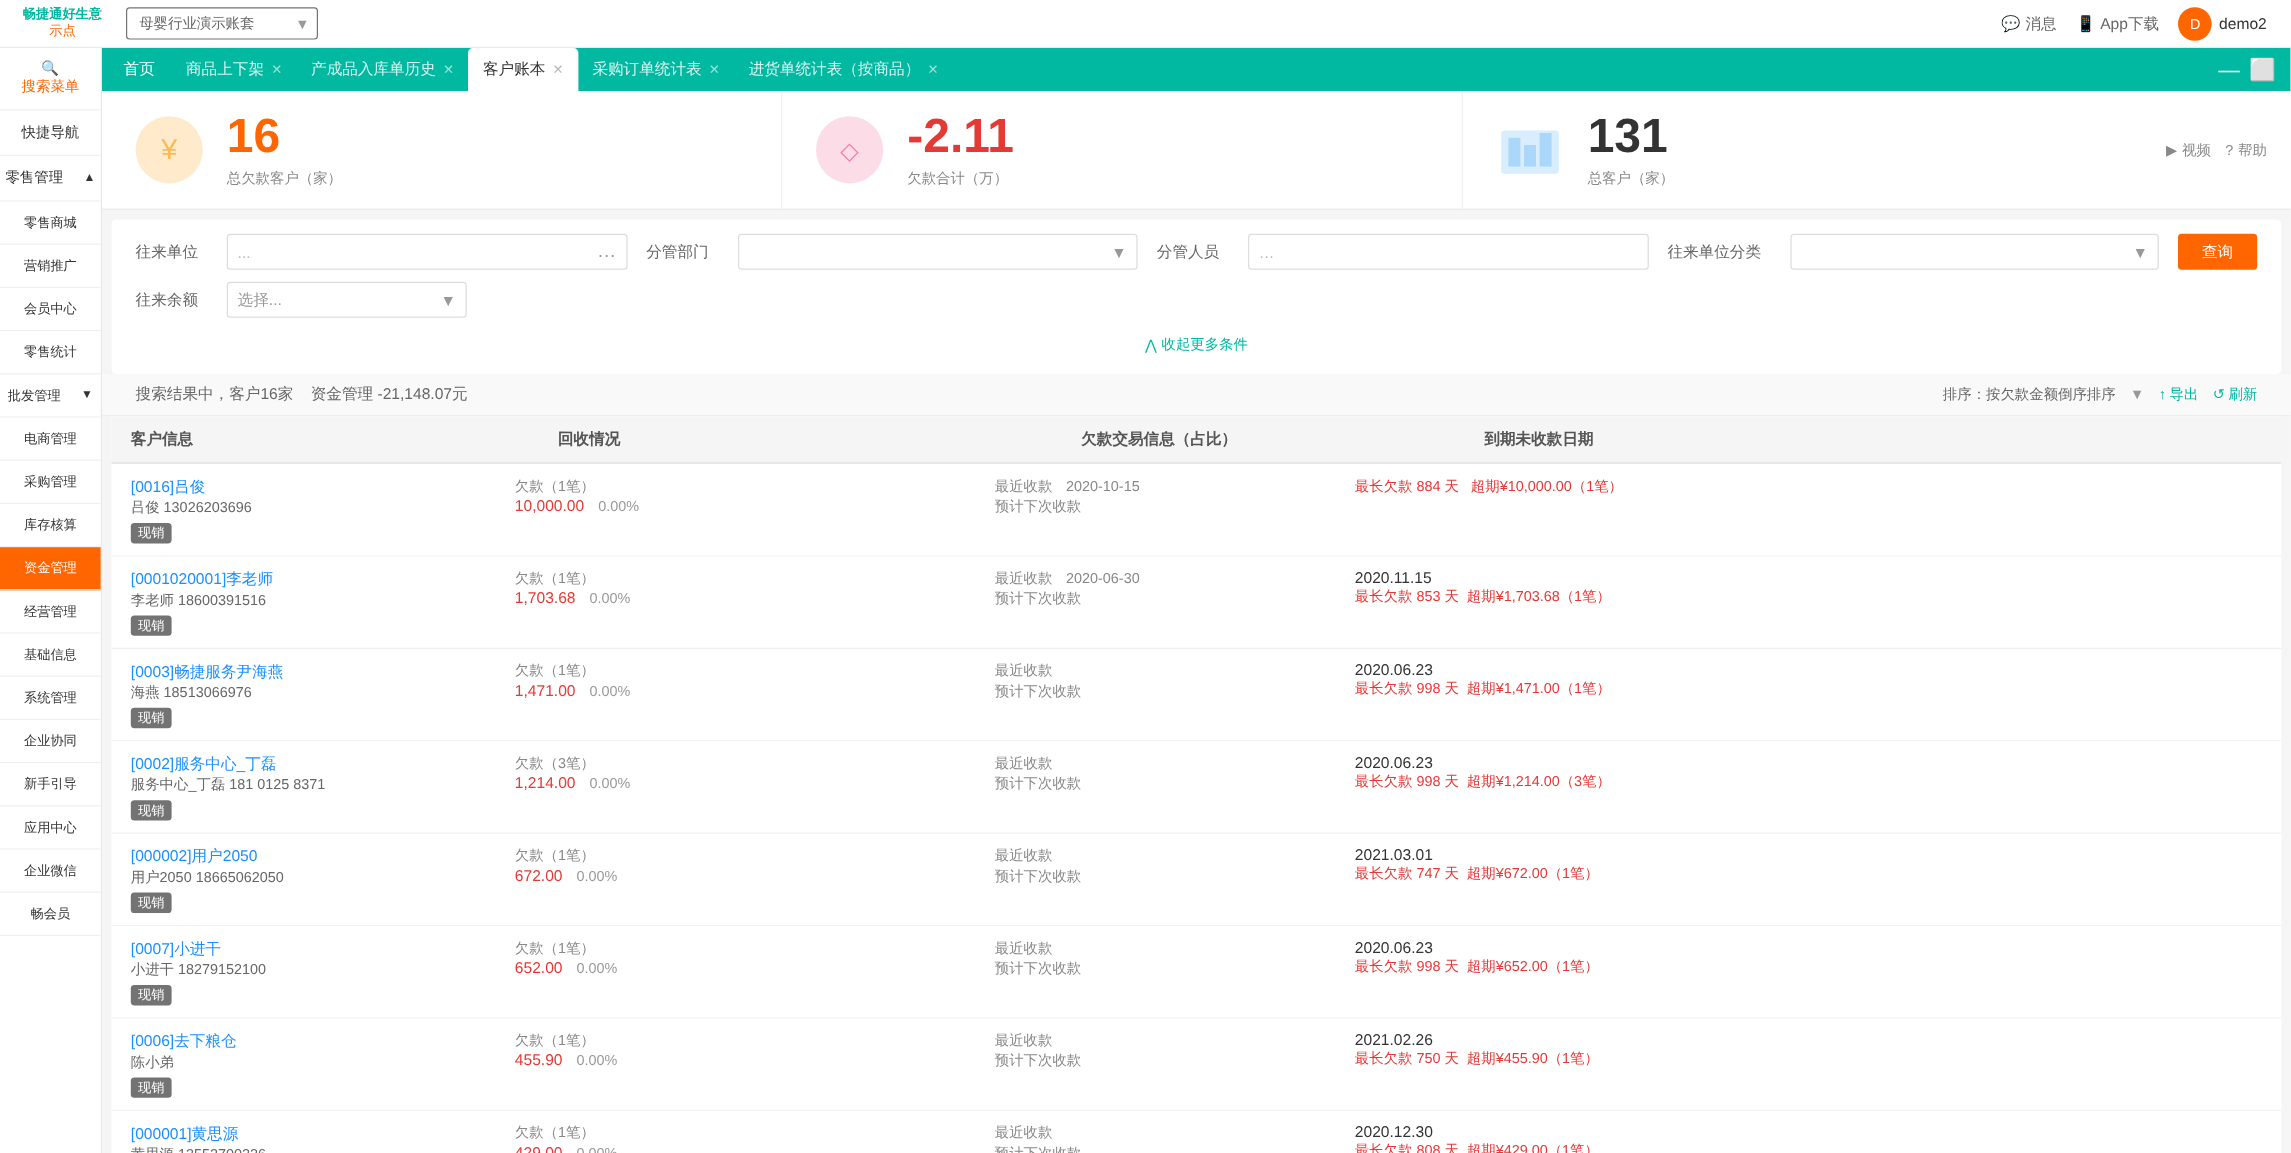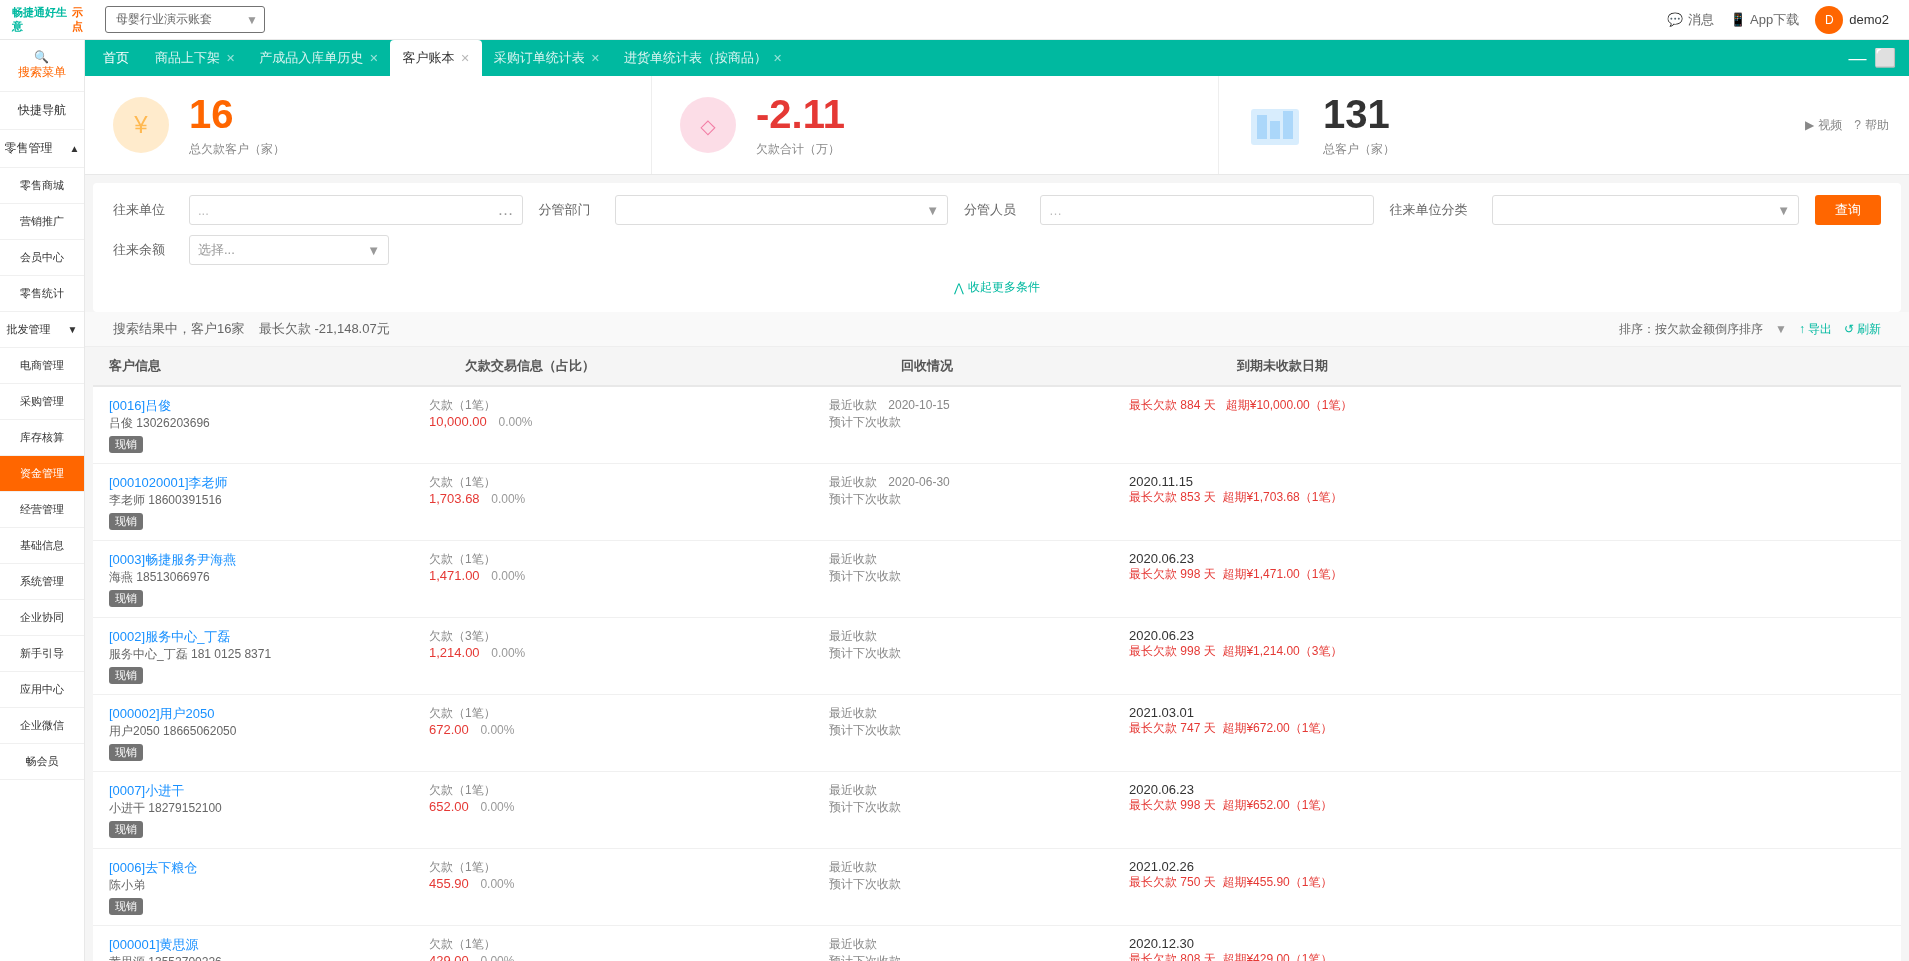--- a/index.html
+++ b/index.html
@@ -69,23 +69,23 @@
 
     .filter-three-dots { color: #999; font-size: 16px; cursor: pointer; }
   </style>
 </head>
 <body>
 
 <div class="app-wrapper">
 
   <div class="top-bar">
     <div class="logo-area">
-      <div style="display:flex;flex-direction:row;align-items:center;width:80px">
+      <div style="display:flex;flex-direction:column;align-items:center;width:80px">
         <span style="color:#00b9a0;font-size:11px;font-weight:bold;line-height:1.2">畅捷通好生意</span>
-        <span style="color:#ff6600;font-size:11px;font-weight:bold;line-height:1.2">示点</span>
+        <span style="color:#ff6600;font-size:11px;font-weight:normal;line-height:1.2">示点</span>
       </div>
     </div>
     <div style="flex:1;display:flex;align-items:center;padding-left:8px">
       <div style="border:1px solid #737373;border-radius:3px;padding:4px 30px 4px 10px;font-size:12px;color:#666;position:relative;cursor:pointer;min-width:160px">
         <span>母婴行业演示账套</span>
         <span style="position:absolute;right:6px;top:50%;transform:translateY(-50%);color:#999">▼</span>
       </div>
     </div>
     <div class="top-right">
       <div style="display:flex;align-items:center;gap:4px;cursor:pointer;color:#666;font-size:13px">
@@ -295,41 +295,41 @@
           <div class="collapse-btn">
             <span>⋀</span>
             <span>收起更多条件</span>
           </div>
         </div>
 
         <div class="results-bar">
           <div class="results-text">
             <span>搜索结果中，客户16家</span>
             &nbsp;&nbsp;
-            <span>最长欠款 -21,148.07元</span>
+            <span>资金管理 -21,148.07元</span>
           </div>
           <div class="results-actions">
             <span class="sort-label">排序：按欠款金额倒序排序</span>
             <span style="color:#999">▼</span>
             <span style="color:#00b9a0;cursor:pointer;display:flex;align-items:center;gap:3px">
               <span>↑</span>
               <span>导出</span>
             </span>
             <span style="color:#00b9a0;cursor:pointer;display:flex;align-items:center;gap:3px">
               <span>↺</span>
               <span>刷新</span>
             </span>
           </div>
         </div>
 
         <div style="margin:0 8px;background:#fff">
           <div class="table-header">
             <div class="th">客户信息</div>
+            <div class="th">回收情况</div>
             <div class="th">欠款交易信息（占比）</div>
-            <div class="th">回收情况</div>
             <div class="th">到期未收款日期</div>
           </div>
 
           <div class="table-row-item">
             <div class="td">
               <div class="customer-name">[0016]吕俊</div>
               <div class="customer-id">吕俊 13026203696</div>
               <span class="badge-xian">现销</span>
             </div>
             <div class="td">

